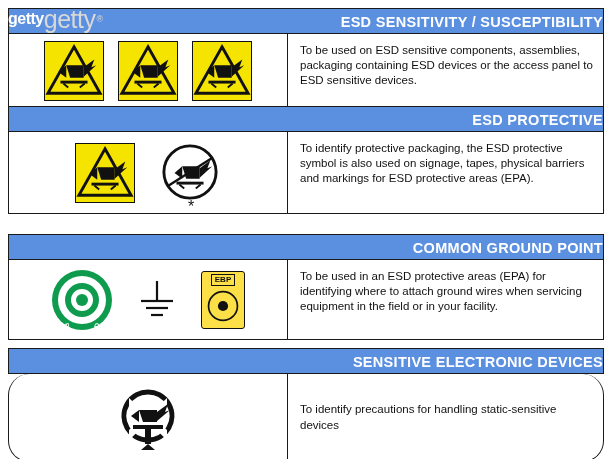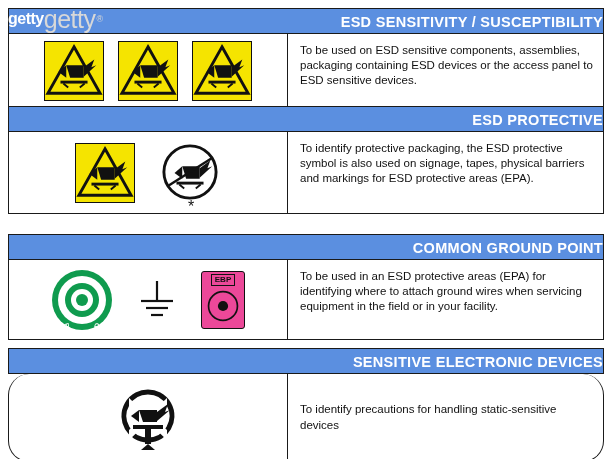--- a/index.html
+++ b/index.html
@@ -143,21 +143,21 @@
   }
   .cgp-earth {
     width: 44px;
     height: 50px;
   }
   .ebp-box {
     width: 44px;
     height: 58px;
     border: 1.5px solid #111;
     border-radius: 3px;
-    background: #ec4899;
+    background: #fde047;
     display: flex;
     flex-direction: column;
     align-items: center;
     justify-content: flex-start;
     box-sizing: border-box;
     padding-top: 2px;
   }
   .ebp-label {
     font-size: 8px;
     font-weight: bold;

